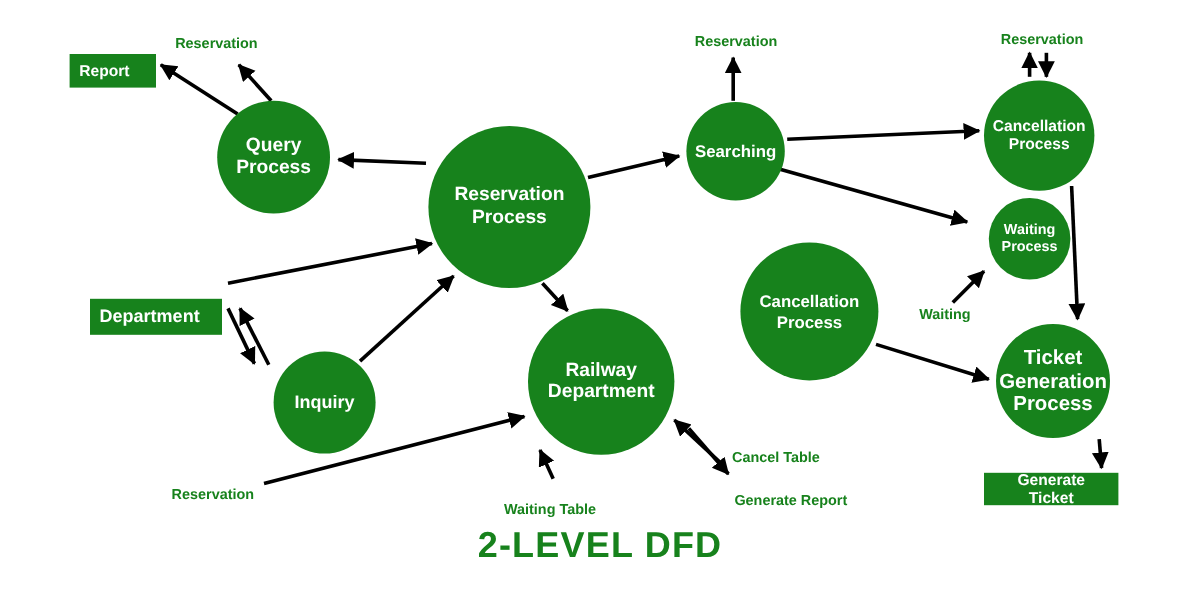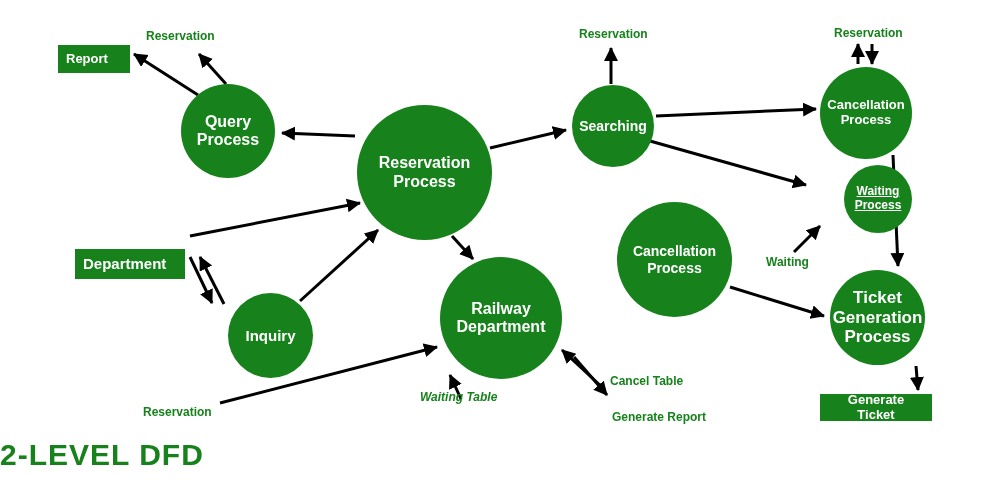--- a/index.html
+++ b/index.html
@@ -14,21 +14,21 @@
   svg.arrows{position:absolute;left:0;top:0;width:1000px;height:500px;}
   .arrow{stroke:var(--arrow);stroke-width:3;fill:none;}
   .arrowhead{fill:var(--arrow);}
   .node{position:absolute;background:var(--green);color:var(--node_text);
         display:flex;align-items:center;justify-content:center;text-align:center;
         line-height:1.15;font-weight:700;}
   .circle{border-radius:50%;padding:0 6px;}
   .entity{padding:0 8px;}
   .entity.left{justify-content:flex-start;text-align:left;margin-top:27px;}
   .flow-label{position:absolute;color:var(--green);font-weight:700;font-size:12px;white-space:nowrap;}
-  .title{position:absolute;left:0;right:0;top:438px;text-align:left;color:var(--green);
+  .title{position:absolute;left:0;right:0;top:438px;text-align:center;color:var(--green);
          font-weight:700;font-size:30px;letter-spacing:1px;}
 </style>
 </head>
 <body>
 
 <div class="canvas">
 
   <svg class="arrows" viewBox="0 0 1000 500">
     <defs>
       <marker id="ah" markerUnits="userSpaceOnUse" markerWidth="18" markerHeight="16" refX="13" refY="7" orient="auto">
@@ -80,21 +80,21 @@
     </div>
 
   <div class="node circle" style="left:357px;top:105px;width:135px;height:135px;font-size:16px;">
       <span>Reservation Process</span>
     </div>
 
   <div class="node circle" style="left:820px;top:67px;width:92px;height:92px;font-size:13px;">
       <span>Cancellation Process</span>
     </div>
 
-  <div class="node circle" style="left:844px;top:165px;width:68px;height:68px;font-size:12px;text-decoration:underline;">
+  <div class="node circle" style="left:824px;top:165px;width:68px;height:68px;font-size:12px;">
       <span>Waiting Process</span>
     </div>
 
   <div class="node circle" style="left:830px;top:270px;width:95px;height:95px;font-size:17px;">
       <span>Ticket Generation Process</span>
     </div>
 
   <div class="node circle" style="left:617px;top:202px;width:115px;height:115px;font-size:14px;">
       <span>Cancellation Process</span>
     </div>
@@ -110,21 +110,21 @@
   <div class="flow-label" style="left:146px;top:29px;">Reservation</div>
 
   <div class="flow-label" style="left:579px;top:27px;">Reservation</div>
 
   <div class="flow-label" style="left:834px;top:26px;">Reservation</div>
 
   <div class="flow-label" style="left:766px;top:255px;">Waiting</div>
 
   <div class="flow-label" style="left:143px;top:405px;">Reservation</div>
 
-  <div class="flow-label" style="left:420px;top:390px;font-style:italic;">Waiting Table</div>
+  <div class="flow-label" style="left:420px;top:417px;">Waiting Table</div>
 
   <div class="flow-label" style="left:610px;top:374px;">Cancel Table</div>
 
   <div class="flow-label" style="left:612px;top:410px;">Generate Report</div>
 
   <div class="title">2-LEVEL DFD</div>
 
 </div>
 
 </body></html>

